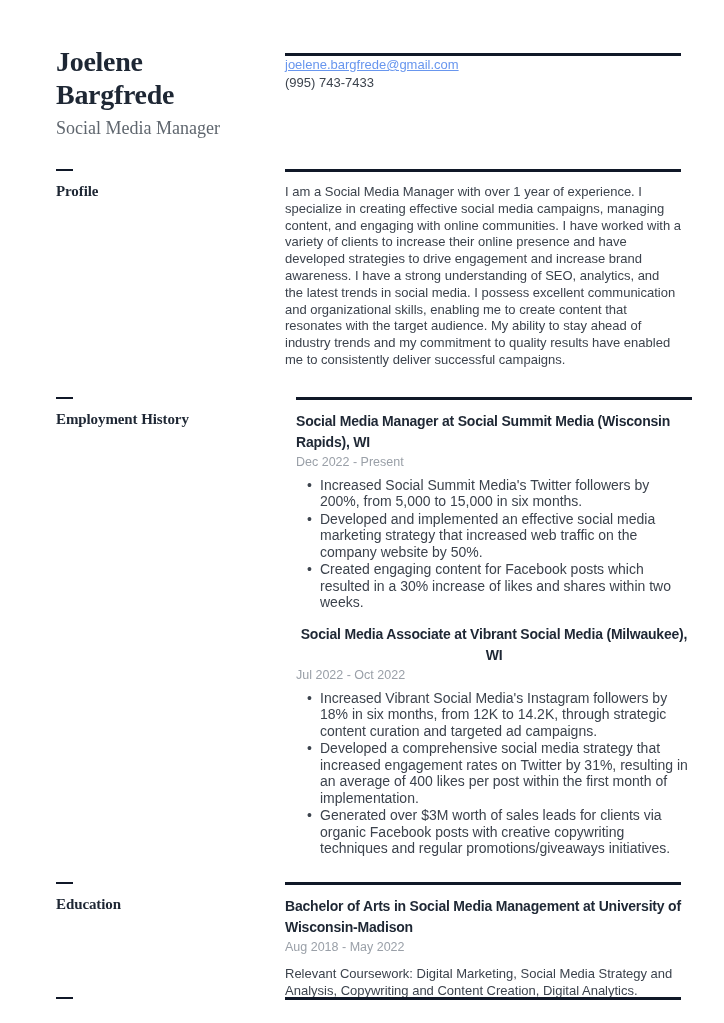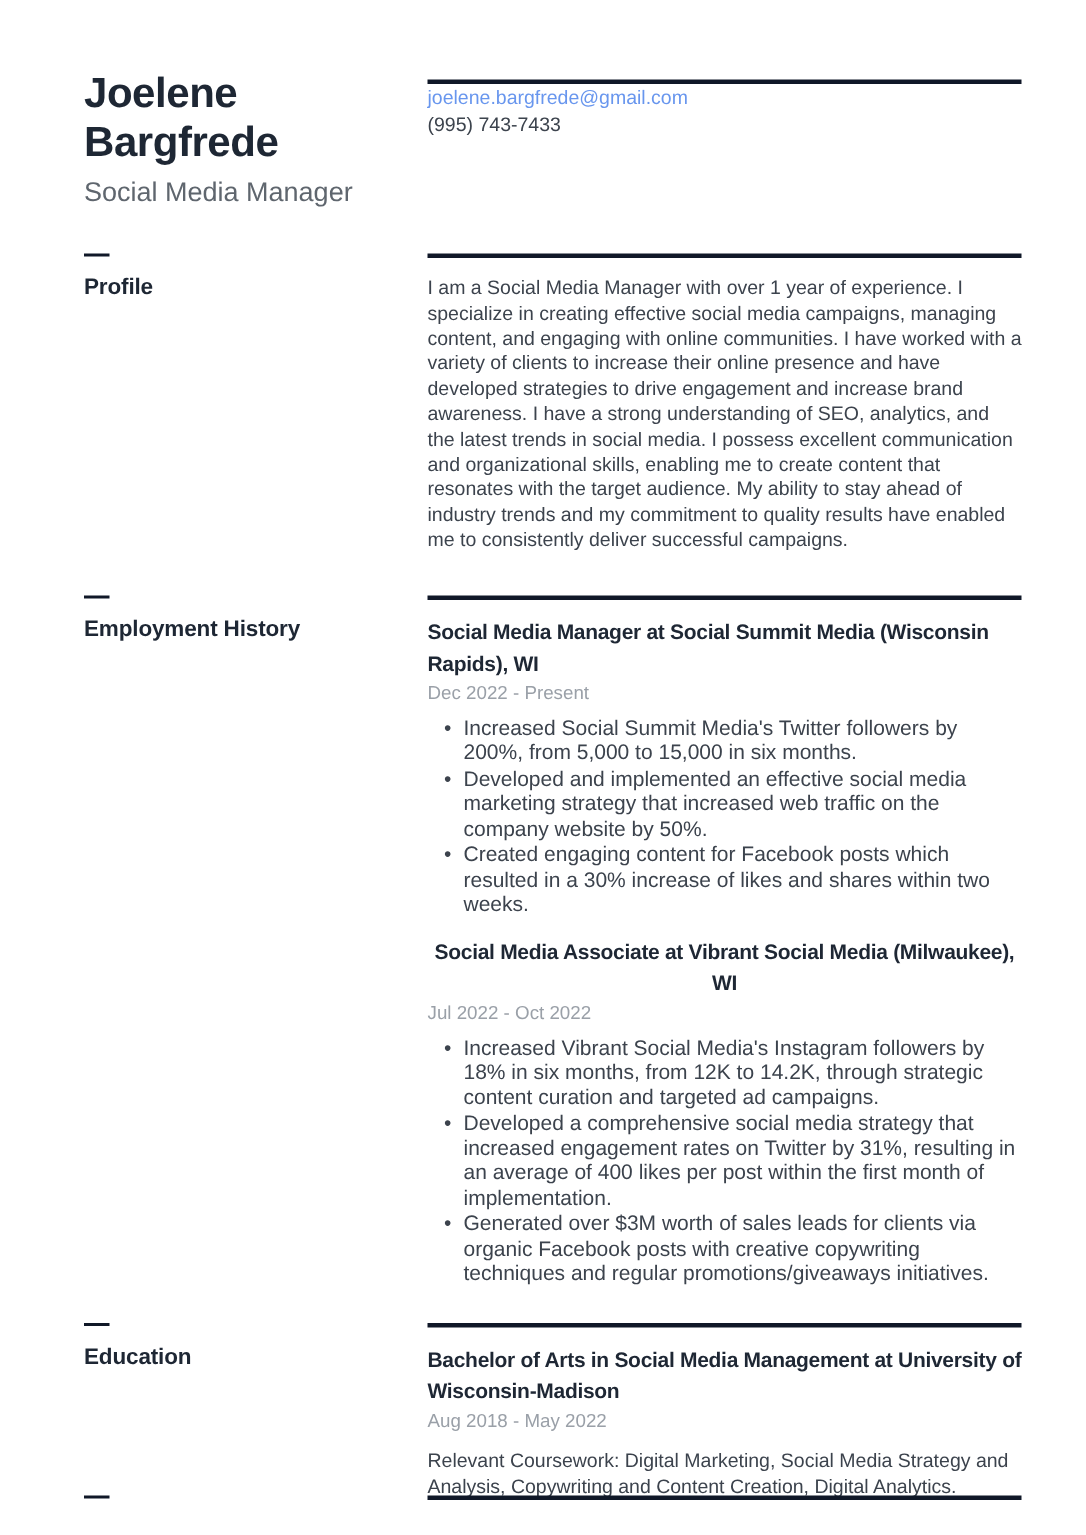--- a/index.html
+++ b/index.html
@@ -15,21 +15,21 @@
   body{font-family:"Liberation Sans","DejaVu Sans",sans-serif;}
   .page{
     position:relative;
     width:724px;height:1023px;
     background:#ffffff;
     padding:45px 43px 0 56px;
     overflow:hidden;
   }
   .row{display:grid;grid-template-columns:229px 396px;}
   
-  .left{padding-right:24px;}
+  .left{padding-right:24px;font-family:Liberation Serif, serif;}
   .dash{width:17px;height:2px;background:var(--rule);}
   .rail-label{
     margin-top:12px;
     font-size:15px;font-weight:700;color:var(--heading);
     letter-spacing:-0.1px;
   }
   
   .rule{height:3px;background:var(--rule);border:none;}
   
   .name{
@@ -39,21 +39,21 @@
   .person-title{
     margin-top:6px;font-size:18px;line-height:22px;
     color:var(--subtitle);
   }
   .header-right .rule{margin-top:8px;}
   .details-heading{
     margin-top:14px;font-size:15px;font-weight:700;color:var(--heading);
   }
   .details-line{font-size:13px;line-height:16.5px;color:var(--body);margin-top:1px;}
   .link{
-    color:var(--link);cursor:pointer;
+    color:var(--link);text-decoration:underline;cursor:pointer;
   }
   
   .body-text{font-size:13px;line-height:16.8px;color:var(--body);}
   .section{margin-top:30px;}
   .section .right > .body-text{margin-top:12px;}
   
   .entry-title{
     font-size:14px;font-weight:700;line-height:21px;
     color:var(--heading);letter-spacing:-0.2px;margin-top:11px;
   }
@@ -66,21 +66,21 @@
     margin-bottom:1px;
   }
   .bullets li::before{
     content:"•";
     position:absolute;left:11px;top:0;
     color:var(--body);
   }
   .entry + .entry{margin-top:2px;}
   .job2 .entry-title{margin-top:13px;text-align:center;}
   .coursework{margin-top:14px;}
-  .section-emp{margin-top:28px;}
+  .section-emp{margin-top:28px;gap:11px;}
   .section-edu{margin-top:24px;}
   .section-links{margin-top:26px;}
   .links-line{margin-top:10px;font-size:13px;line-height:17px;}
   
   .bottom-row{
     position:absolute;left:56px;top:997px;
     width:625px;
     display:grid;grid-template-columns:229px 396px;
   }
 </style>

